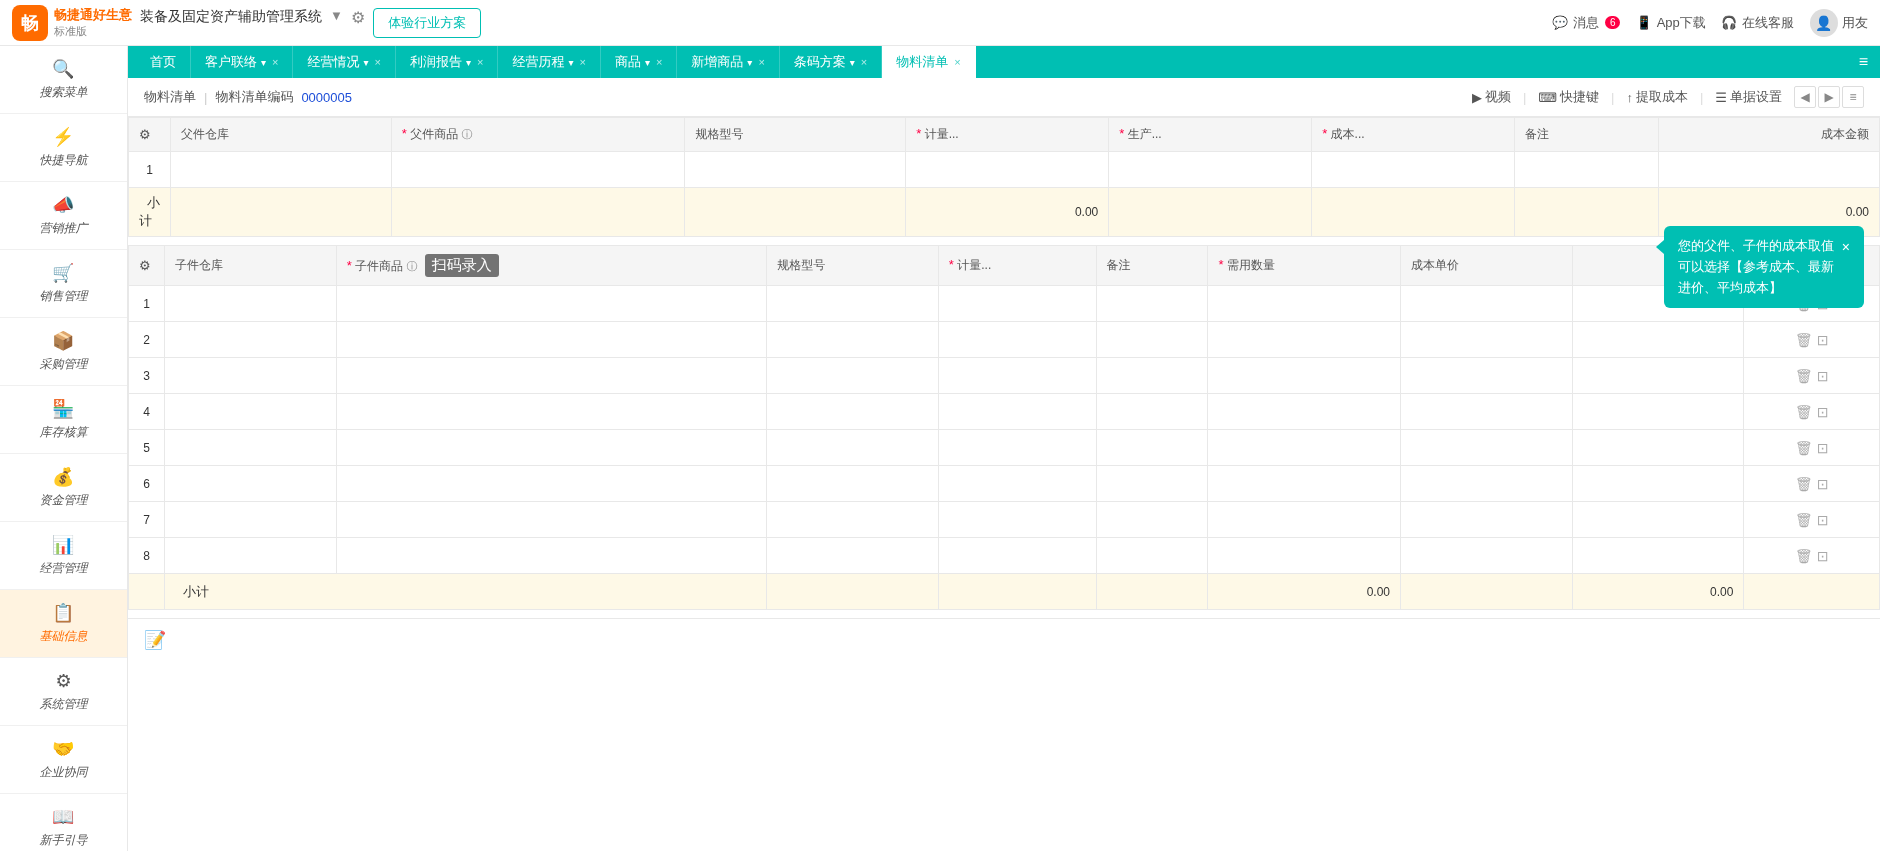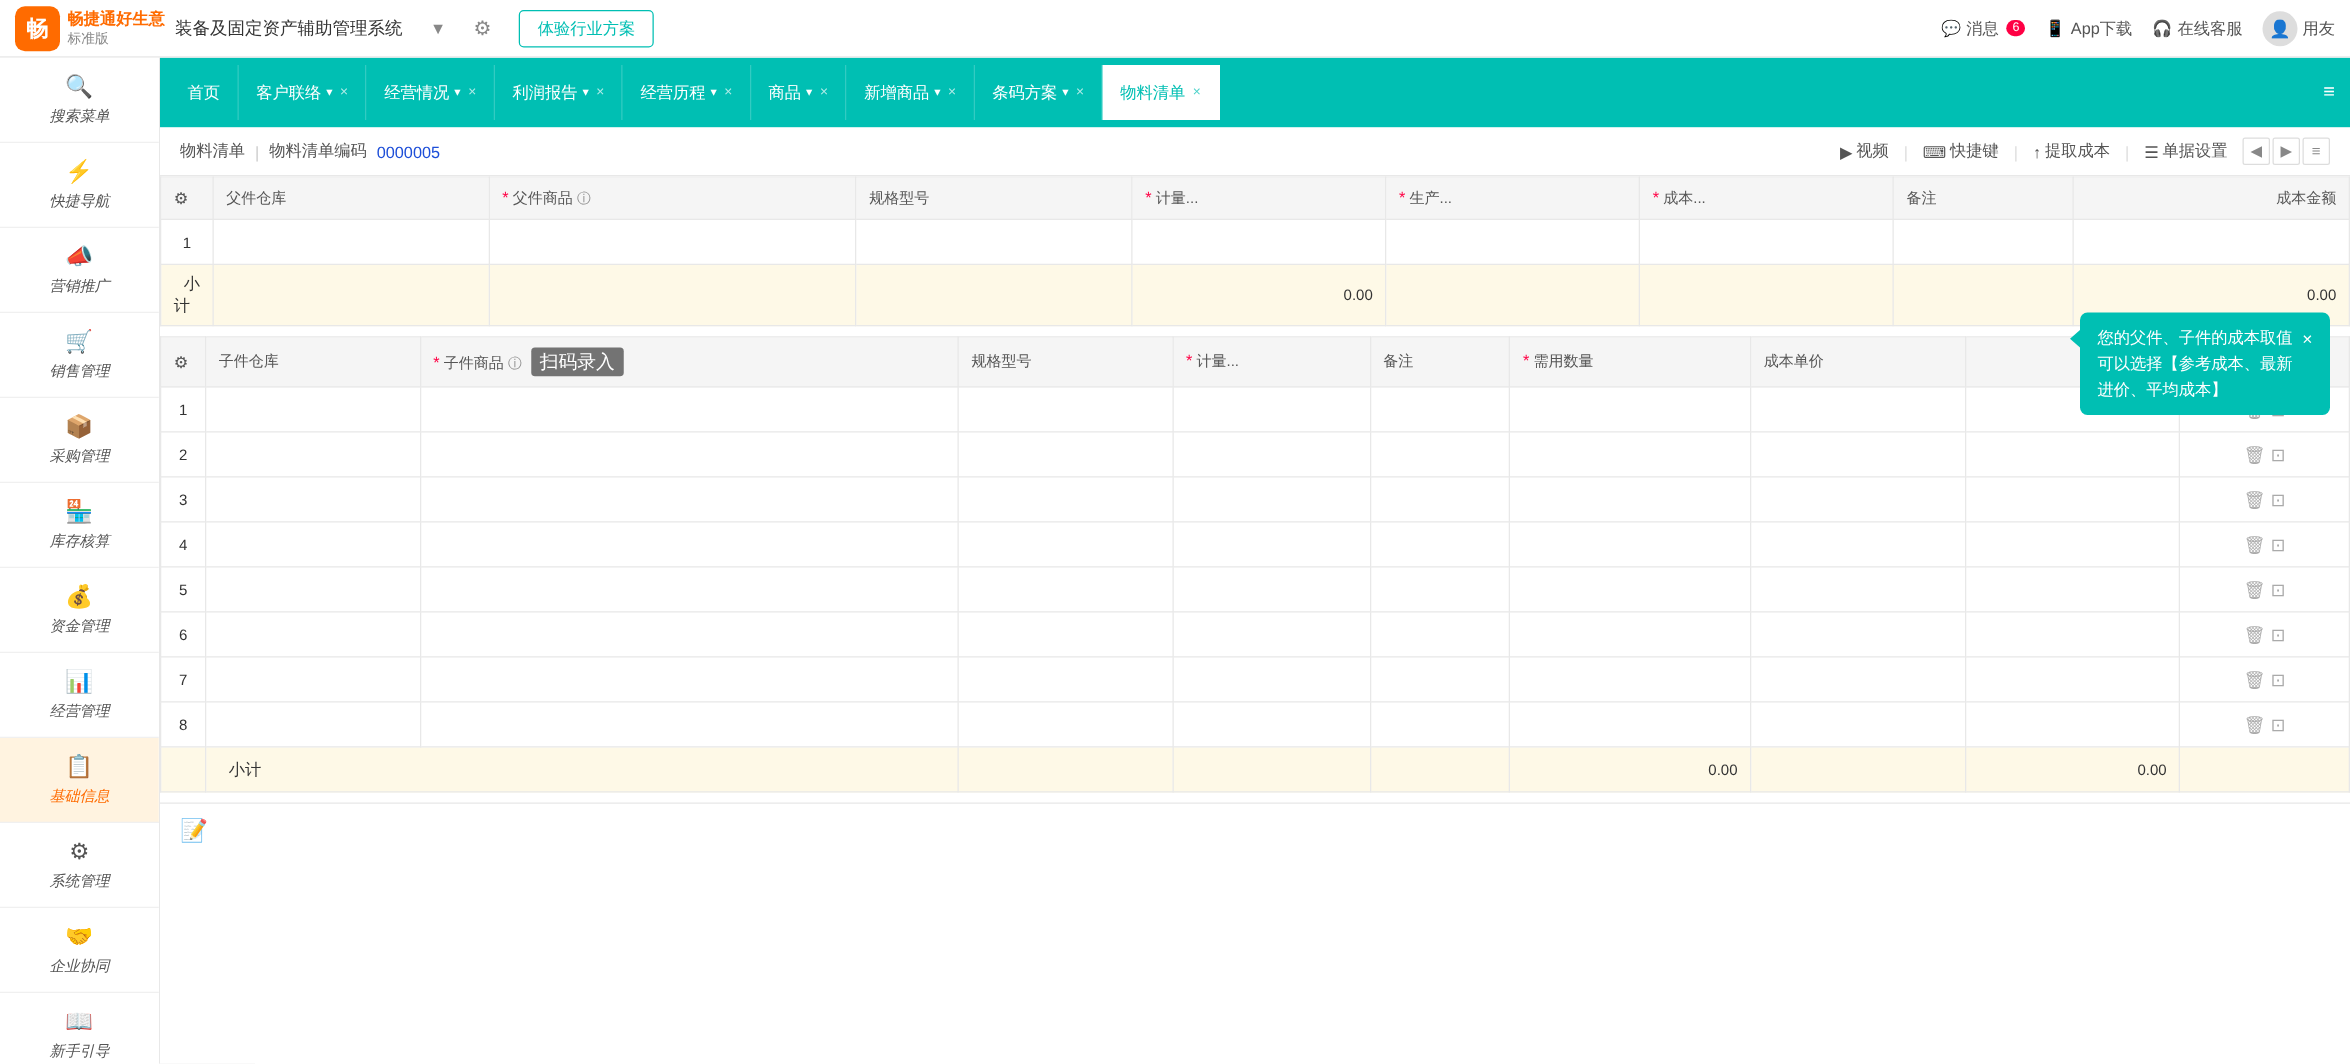--- a/index.html
+++ b/index.html
@@ -4,41 +4,41 @@
   <style>
     * { box-sizing: border-box; margin: 0; padding: 0; font-family: 'Microsoft YaHei', Arial, sans-serif; font-size: 13px; }
     body { display: flex; flex-direction: column; height: 851px; overflow: hidden; background: #f5f5f5; }
 
     
     .top-bar { display: flex; align-items: center; background: #fff; height: 46px; padding: 0 12px; border-bottom: 1px solid #e8e8e8; flex-shrink: 0; }
     .logo-area { display: flex; align-items: center; width: 128px; flex-shrink: 0; }
     .logo-icon { width: 36px; height: 36px; background: #ff6b00; border-radius: 8px; display: flex; align-items: center; justify-content: center; color: #fff; font-size: 18px; font-weight: bold; margin-right: 6px; }
     .logo-text { font-size: 12px; color: #333; line-height: 1.3; }
     .logo-text span { color: #ff6b00; font-weight: bold; display: block; font-size: 13px; }
-    .system-name { flex: 1; display: flex; align-items: center; gap: 22px; }
+    .system-name { flex: 1; display: flex; align-items: flex-start; gap: 8px; }
     .top-right { display: flex; align-items: center; gap: 16px; margin-left: auto; }
     .top-right-item { display: flex; align-items: center; gap: 4px; color: #555; cursor: pointer; font-size: 13px; }
     .badge { background: #f04; color: #fff; border-radius: 10px; font-size: 10px; padding: 1px 5px; margin-left: 2px; }
     .user-avatar { width: 28px; height: 28px; background: #ddd; border-radius: 50%; display: flex; align-items: center; justify-content: center; color: #888; font-size: 14px; }
 
     
     .main-layout { display: flex; flex: 1; overflow: hidden; }
 
     
     .sidebar { width: 128px; background: #fff; display: flex; flex-direction: column; border-right: 1px solid #e8e8e8; flex-shrink: 0; overflow-y: auto; }
     .sidebar-item { display: flex; flex-direction: column; align-items: center; padding: 12px 8px; cursor: pointer; color: #555; border-bottom: 1px solid #f0f0f0; }
     .sidebar-item.active { background: #fff3e0; color: #ff6b00; }
     .sidebar-item .si-icon { font-size: 18px; margin-bottom: 4px; }
     .sidebar-item .si-label { font-size: 12px; text-align: center; font-style: italic; }
 
     
     .content-area { flex: 1; display: flex; flex-direction: column; overflow: hidden; }
 
     
-    .nav-tabs { display: flex; align-items: center; background: #00bfb3; height: 56px; padding: 0 8px; flex-shrink: 0; overflow: hidden; }
+    .nav-tabs { display: flex; align-items: center; background: #00bfb3; height: 32px; padding: 0 8px; flex-shrink: 0; overflow: hidden; }
     .nav-tab { display: flex; align-items: center; padding: 0 14px; height: 44px; color: #fff; cursor: pointer; white-space: nowrap; font-size: 13px; border-right: 1px solid rgba(255,255,255,0.2); }
     .nav-tab.active { background: #fff; color: #00bfb3; font-weight: 500; }
     .nav-tab .close-btn { margin-left: 6px; font-size: 11px; opacity: 0.7; }
     .nav-tab .arrow { margin-left: 4px; font-size: 10px; }
     .nav-close-all { margin-left: auto; color: #fff; cursor: pointer; font-size: 16px; padding: 4px; }
 
     
     .breadcrumb-bar { display: flex; align-items: center; background: #fff; padding: 8px 16px; border-bottom: 1px solid #e8e8e8; flex-shrink: 0; }
     .breadcrumb-item { color: #555; font-size: 13px; }
     .breadcrumb-sep { margin: 0 8px; color: #ccc; }

